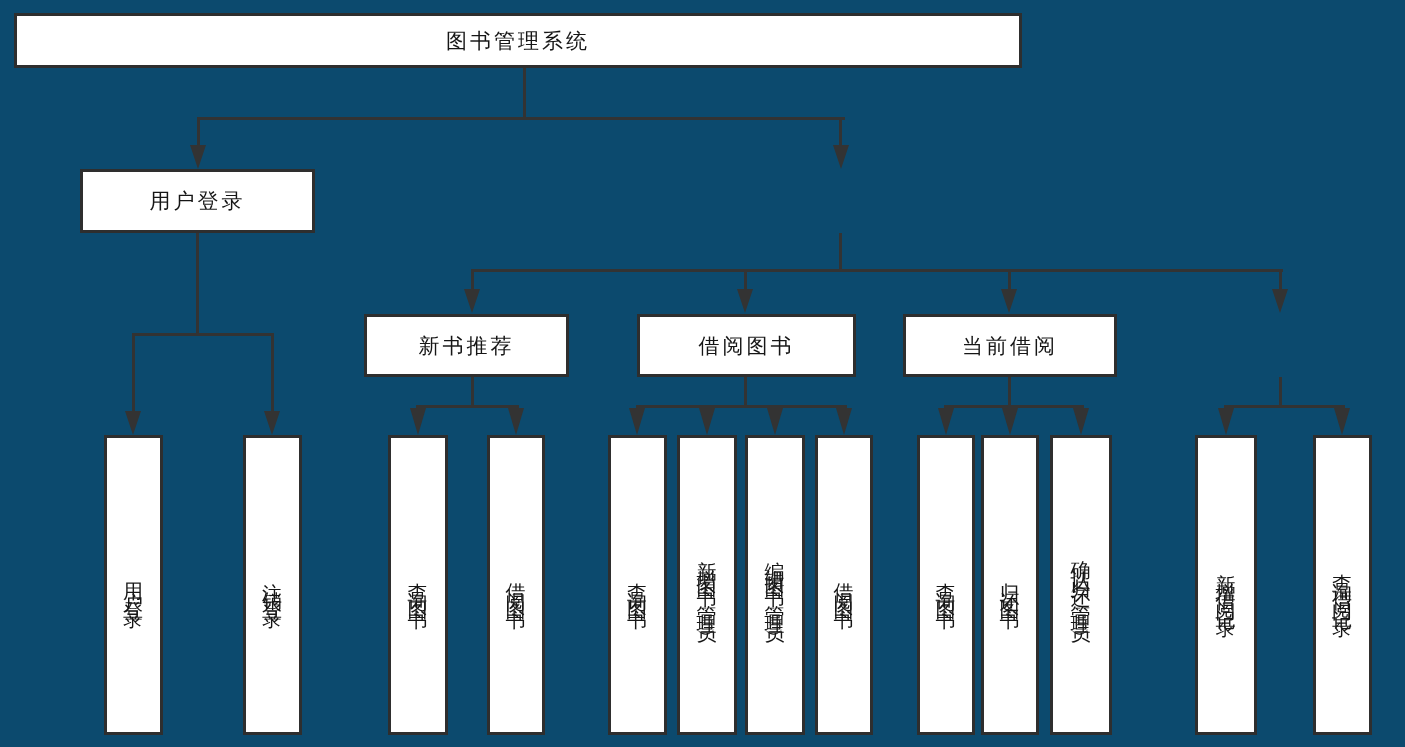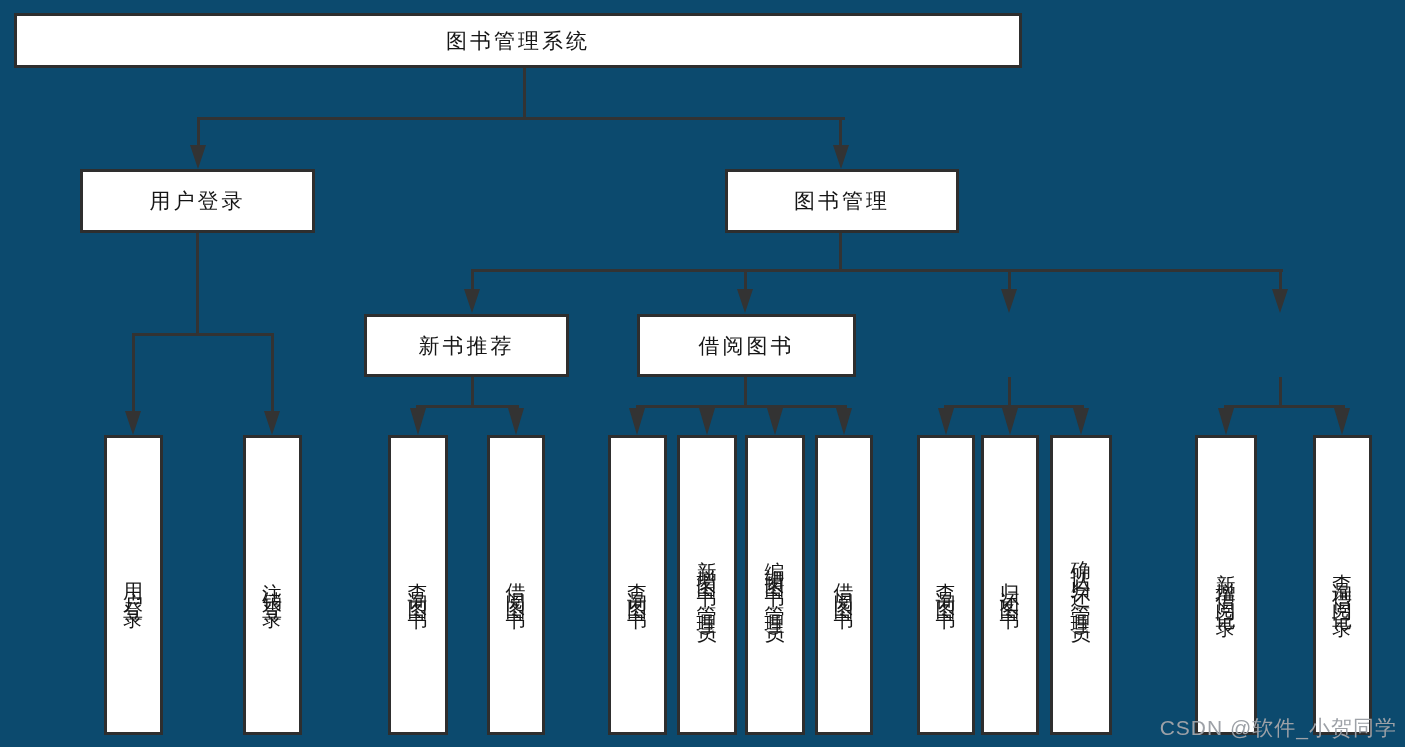--- a/index.html
+++ b/index.html
@@ -194,30 +194,30 @@
   <div class="arrow ah27 l3da0"></div>
   <div class="arrow ah27 l3da1"></div>
 
   <div class="box b-root">
     <span class="hlabel">图书管理系统</span>
   </div>
 
   <div class="box b-login">
     <span class="hlabel">用户登录</span>
   </div>
-  <div class="box b-mgmt">
-    <span class="hlabel">图书管理</span>
-  </div>
 
   <div class="box b-rec">
     <span class="hlabel">新书推荐</span>
   </div>
   <div class="box b-bor">
     <span class="hlabel">借阅图书</span>
   </div>
+  <div class="box b-cur">
+    <span class="hlabel">当前借阅</span>
+  </div>
 
   <div class="box leaf lf-login-0">
     <span class="vlabel">用户登录</span>
   </div>
   <div class="box leaf lf-login-1">
     <span class="vlabel">注销登录</span>
   </div>
 
   <div class="box leaf lf-rec-0">
     <span class="vlabel">查询图书</span>
@@ -249,15 +249,14 @@
     <span class="vlabel">确认归还（管理员）</span>
   </div>
 
   <div class="box leaf lf-recd-0">
     <span class="vlabel">新增借阅记录</span>
   </div>
   <div class="box leaf lf-recd-1">
     <span class="vlabel">查询借阅记录</span>
   </div>
 
-  <div class="watermark">CSDN @软件_小贺同学</div>
 
 </div>
 
 </body></html>

